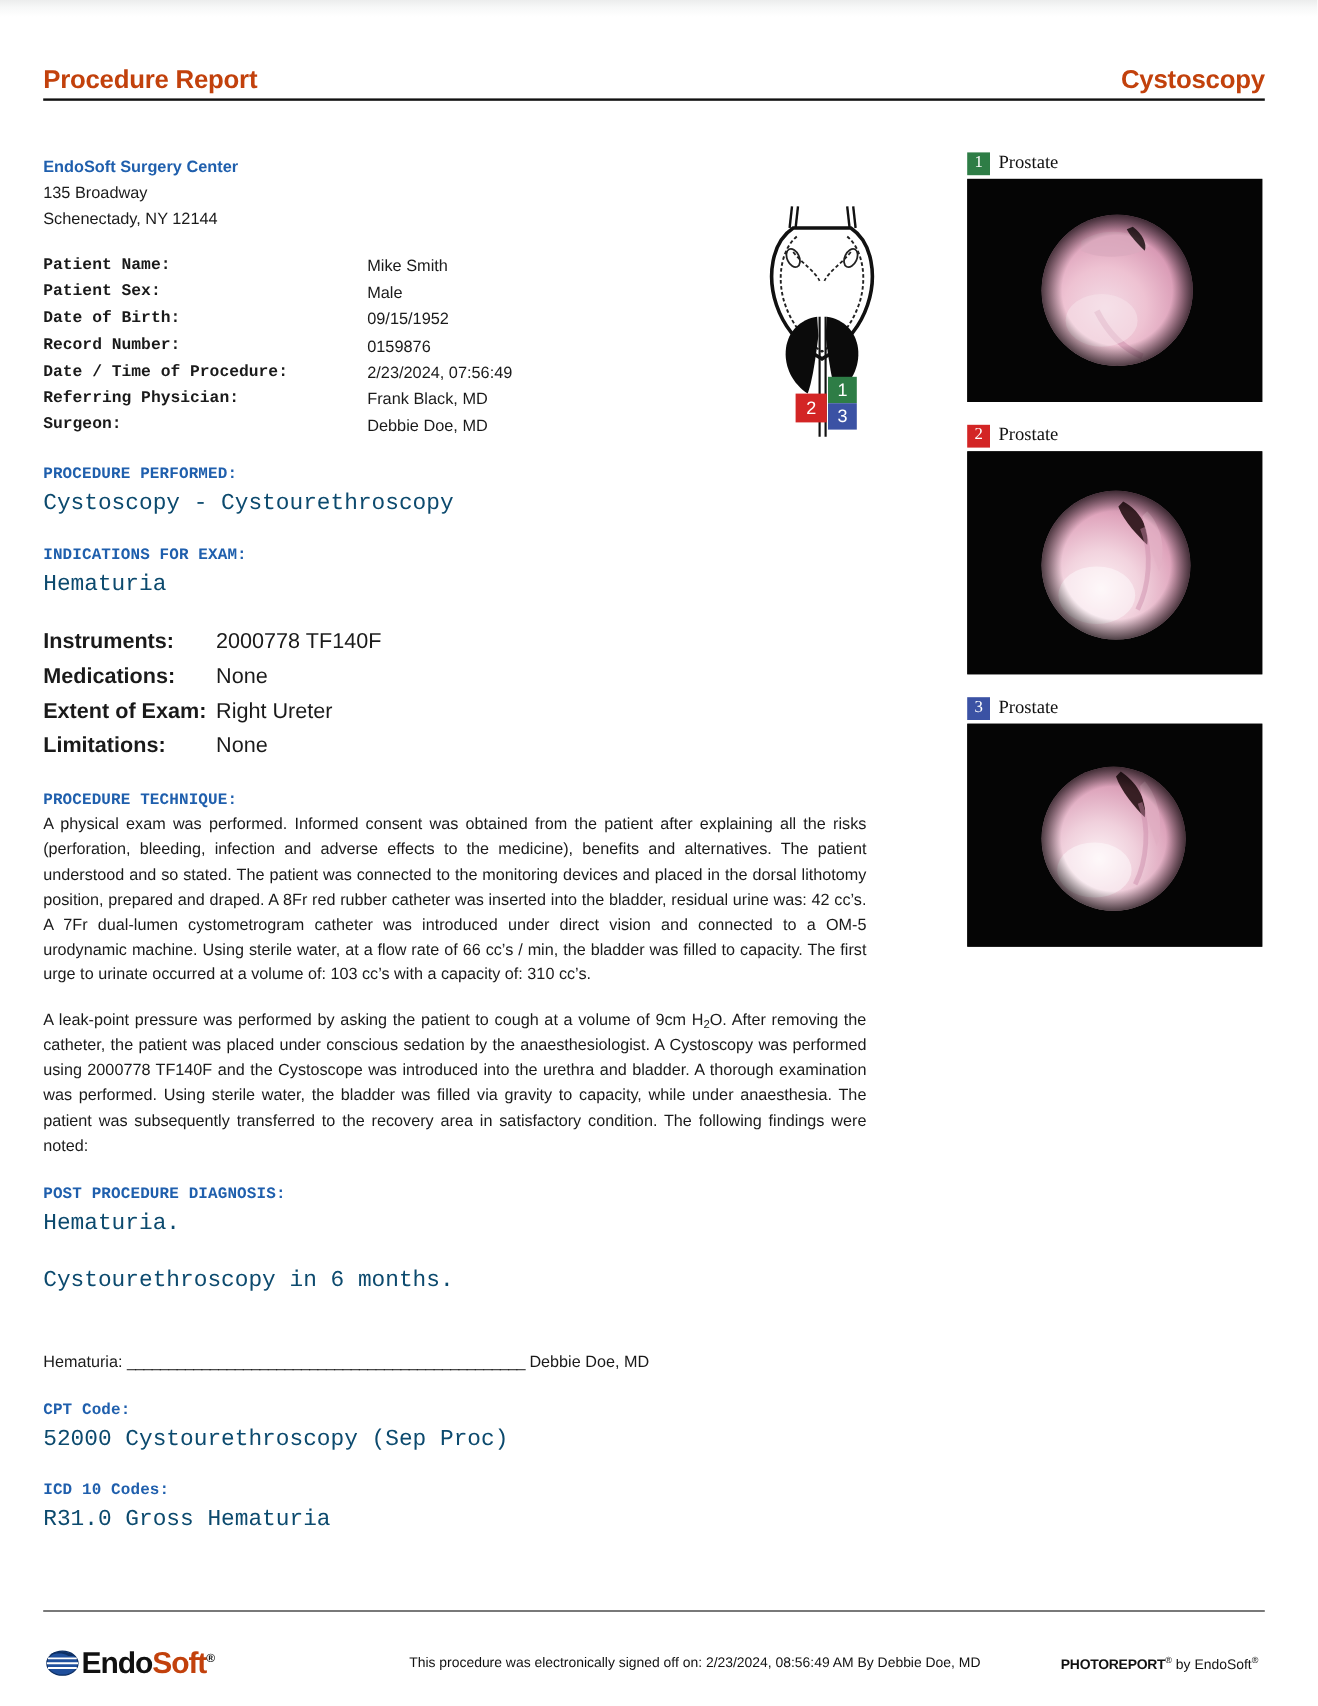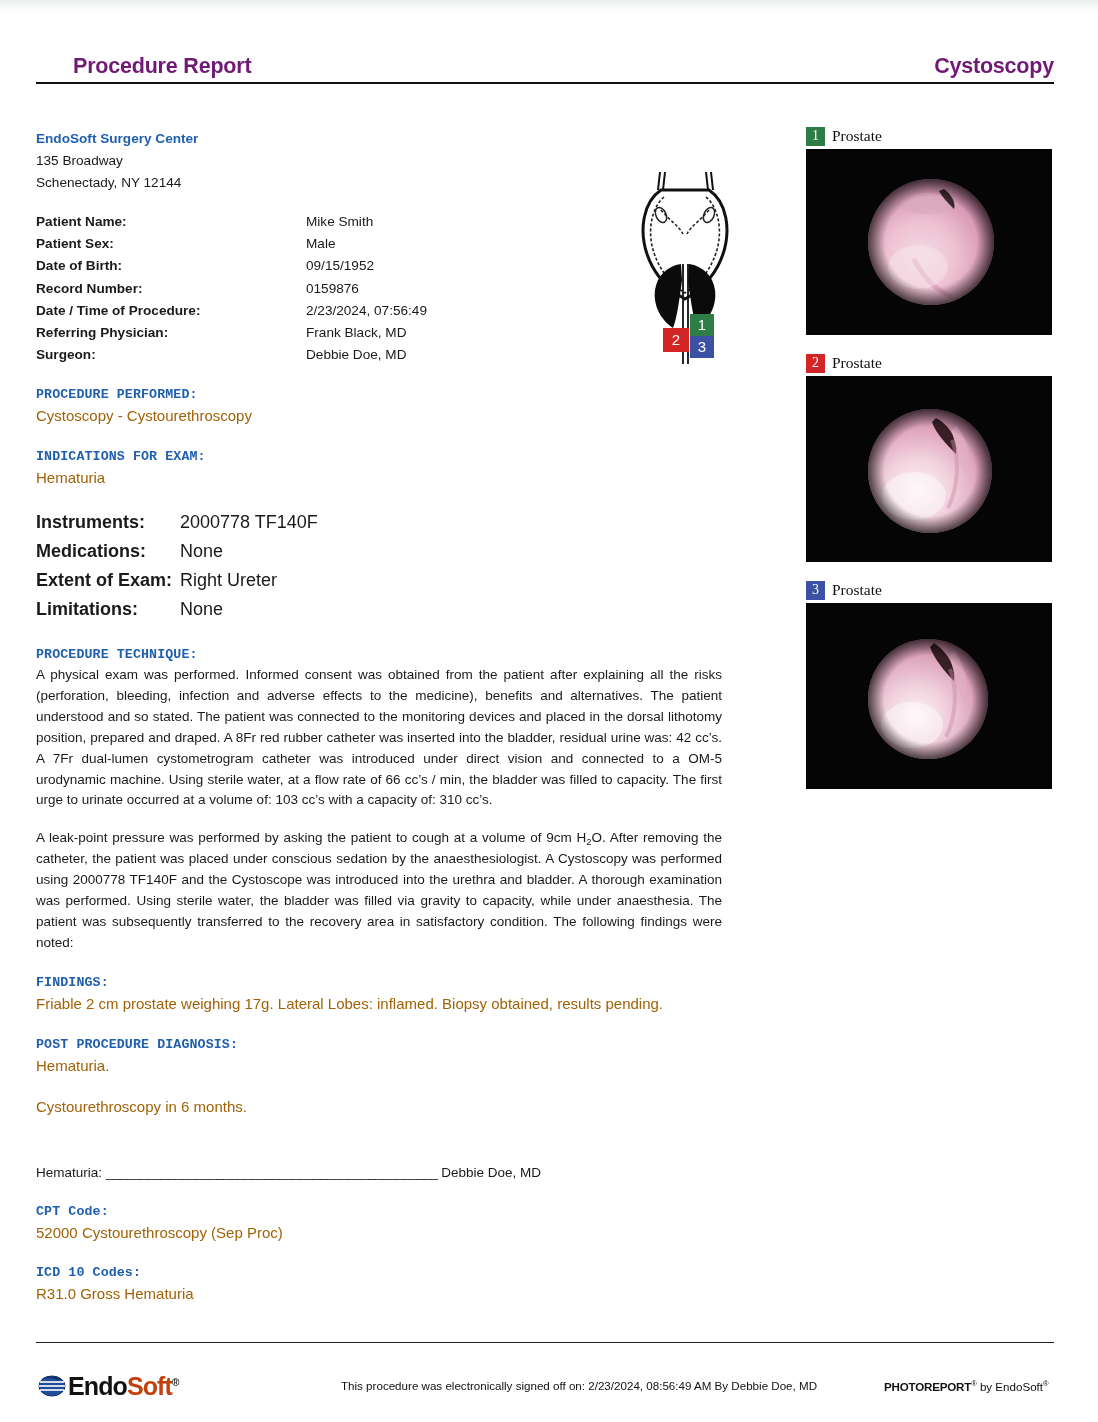--- a/index.html
+++ b/index.html
@@ -39,23 +39,22 @@
     justify-content: space-between;
     align-items: flex-end;
     border-bottom: 2.2px solid #111;
     padding-bottom: 3px;
   }
   .report-header .h-title,
   .report-header .h-type {
     font-size: 21.5px;
     font-weight: bold;
     letter-spacing: -0.2px;
-    color: #701a75;
+    color: #c2410c;
     line-height: 1.1;
-    margin-left: 37px;
   }
 
   
   .left-col {
     position: absolute;
     left: 36px;
     top: 128px;
     width: 686px;
   }
   .facility-name {
@@ -78,37 +77,39 @@
     font-size: 13.6px;
     line-height: 1.63;
     padding: 0;
     vertical-align: top;
     white-space: nowrap;
   }
   .patient-table td.label {
     font-weight: bold;
     width: 262px;
     padding-right: 8px;
+    font-family: Liberation Mono, monospace;
   }
 
   .section {
     margin-top: 19px;
   }
   .section-title {
     color: #1f5fad;
     font-weight: bold;
     font-size: 13.3px;
     letter-spacing: 0.1px;
     line-height: 1.5;
     font-family: Liberation Mono, monospace;
   }
   .section-body {
-    font-size: 15px;
+    font-size: 19px;
     line-height: 1.5;
-    color: #a16207;
+    color: #0c4a6e;
+    font-family: Liberation Mono, monospace;
   }
 
   .kv-table {
     margin-top: 19px;
     border-collapse: collapse;
   }
   .kv-table td {
     font-size: 18px;
     line-height: 1.62;
     padding: 0;
@@ -340,24 +341,20 @@
         </tr>
       </tbody>
     </table>
 
     <div class="tech-block">
       <div class="section-title">PROCEDURE TECHNIQUE:</div>
       <p class="para">A physical exam was performed.  Informed consent was obtained from the patient  after explaining all the risks (perforation, bleeding, infection and adverse effects to the medicine), benefits and alternatives.  The patient understood and so stated.  The patient was connected to the monitoring devices and placed in the dorsal lithotomy position, prepared and draped.  A 8Fr red rubber catheter was inserted into the bladder, residual urine was: 42 cc’s.  A 7Fr dual-lumen cystometrogram catheter was introduced under direct vision and connected to a OM-5 urodynamic machine.  Using sterile water, at a flow rate of 66 cc’s / min, the bladder was filled to capacity.  The first urge to urinate occurred at a volume of: 103 cc’s with a capacity of: 310 cc’s.</p>
       <p class="para"><span>A leak-point pressure was performed by asking the patient to cough at a volume of 9cm H</span><sub>2</sub><span>O.  After removing the catheter, the patient was placed under conscious sedation by the anaesthesiologist.  A Cystoscopy was performed using 2000778 TF140F and the Cystoscope was introduced into the urethra and bladder.  A thorough examination was performed.  Using sterile water, the bladder was filled via gravity to capacity, while under anaesthesia.  The patient was subsequently transferred to the recovery area in satisfactory condition.  The following findings were noted:</span></p>
     </div>
 
-    <div class="section">
-      <div class="section-title">FINDINGS:</div>
-      <div class="section-body">Friable 2 cm prostate weighing 17g.  Lateral Lobes: inflamed.  Biopsy obtained, results pending.</div>
-    </div>
 
     <div class="section">
       <div class="section-title">POST PROCEDURE DIAGNOSIS:</div>
       <div class="section-body">Hematuria.</div>
     </div>
 
     <div class="section">
       <div class="section-body">Cystourethroscopy in 6 months.</div>
     </div>
 

